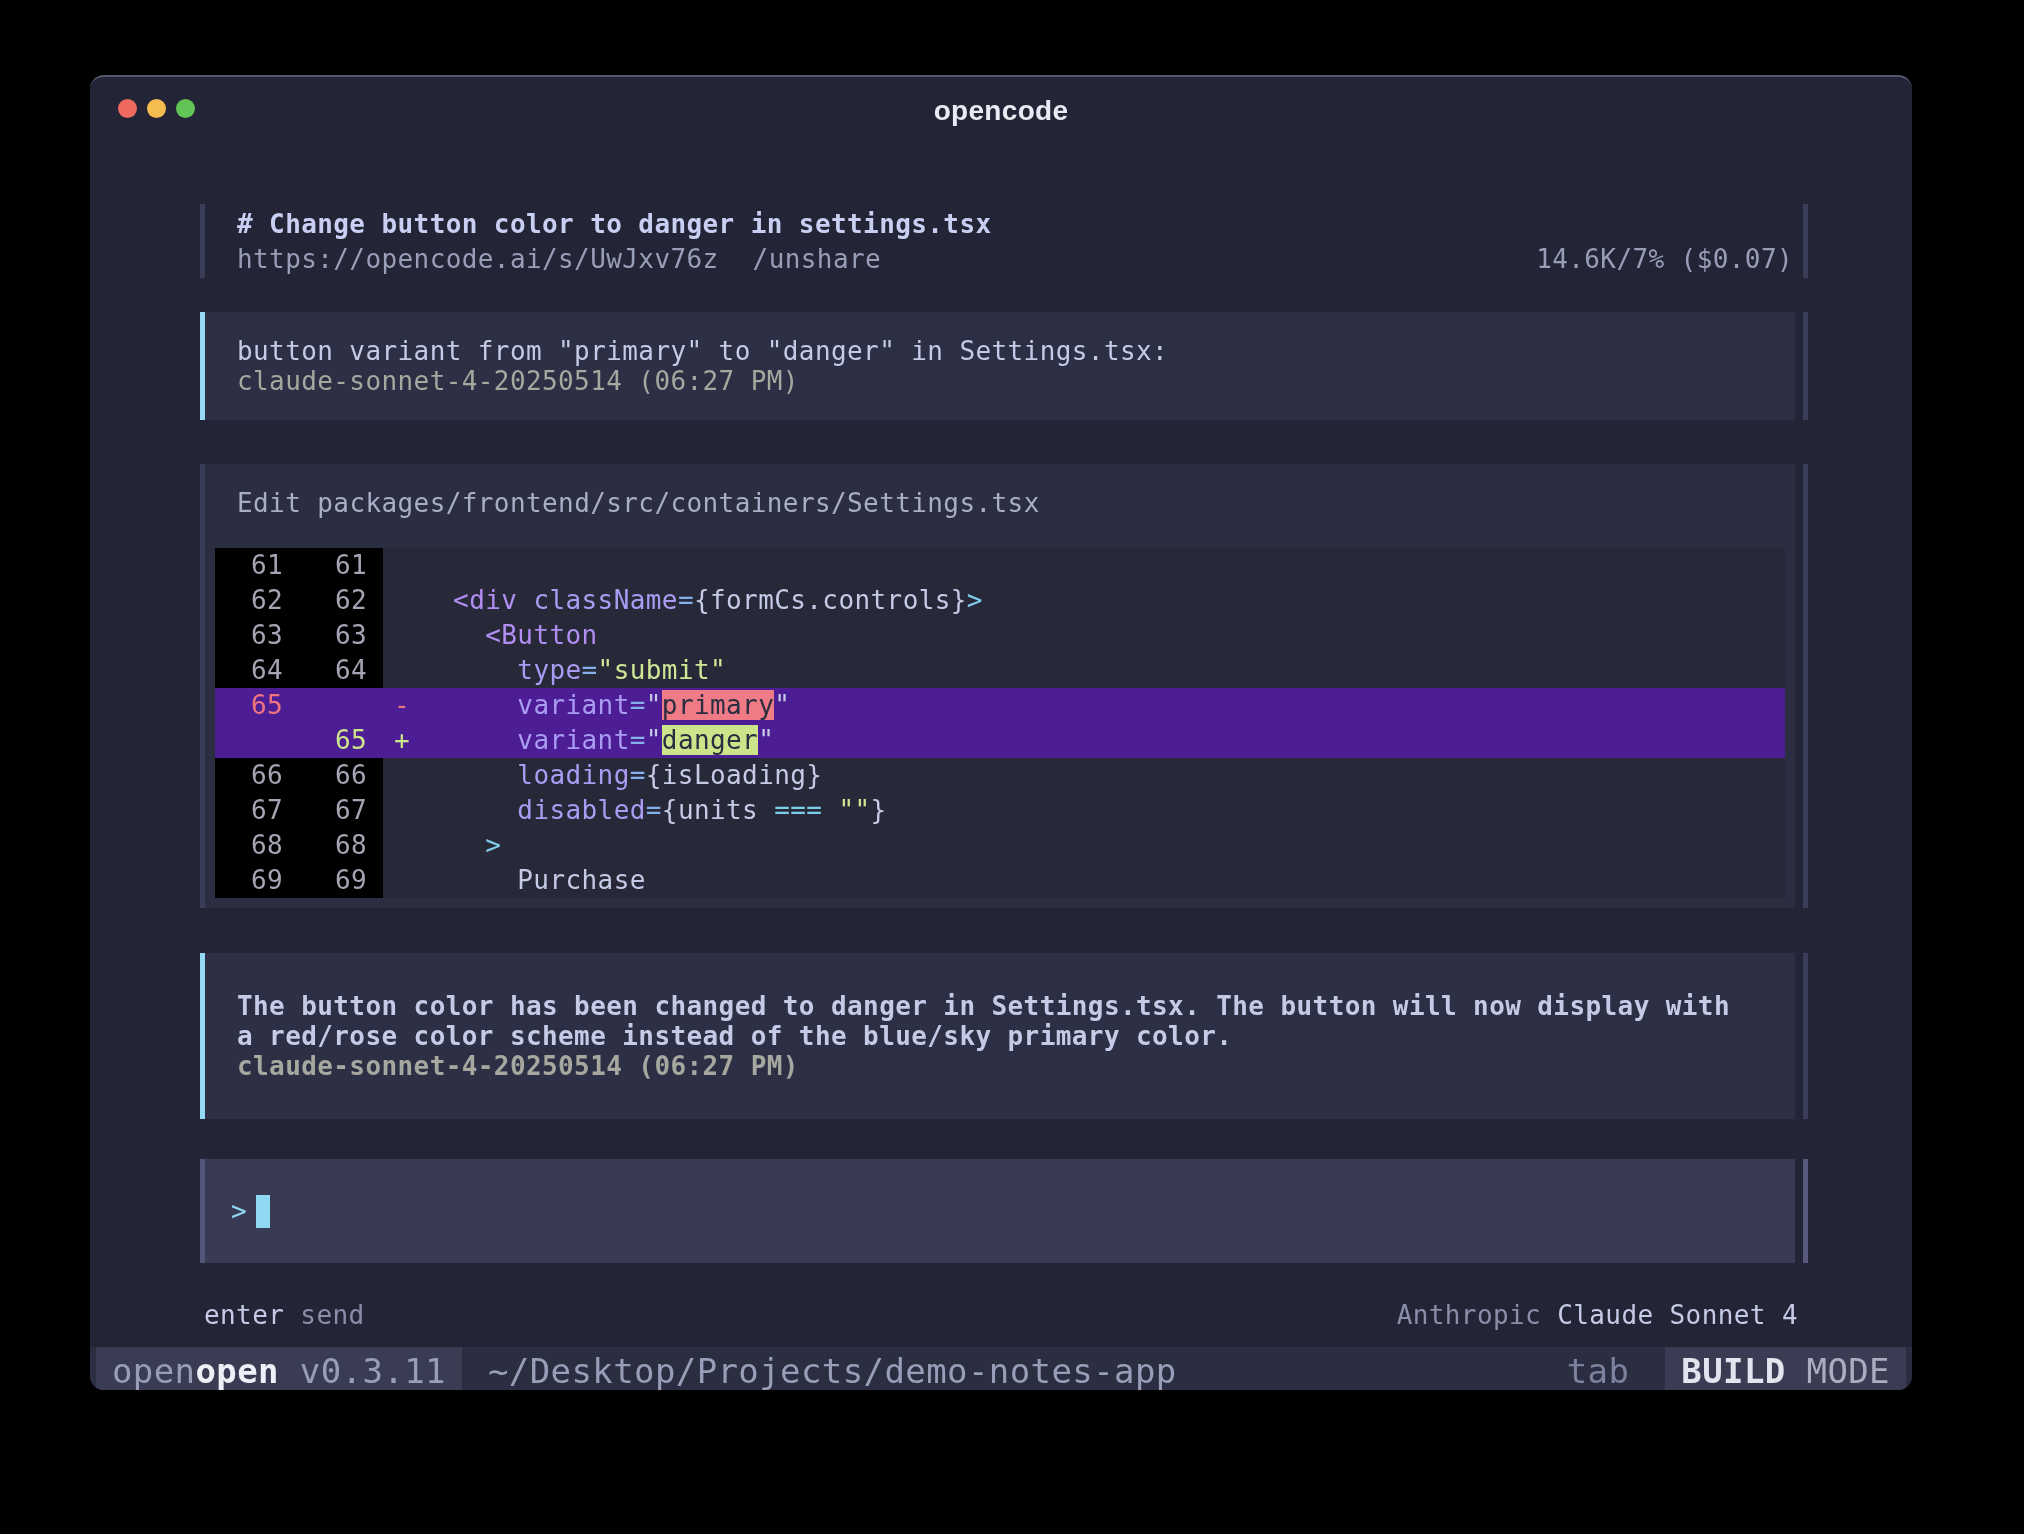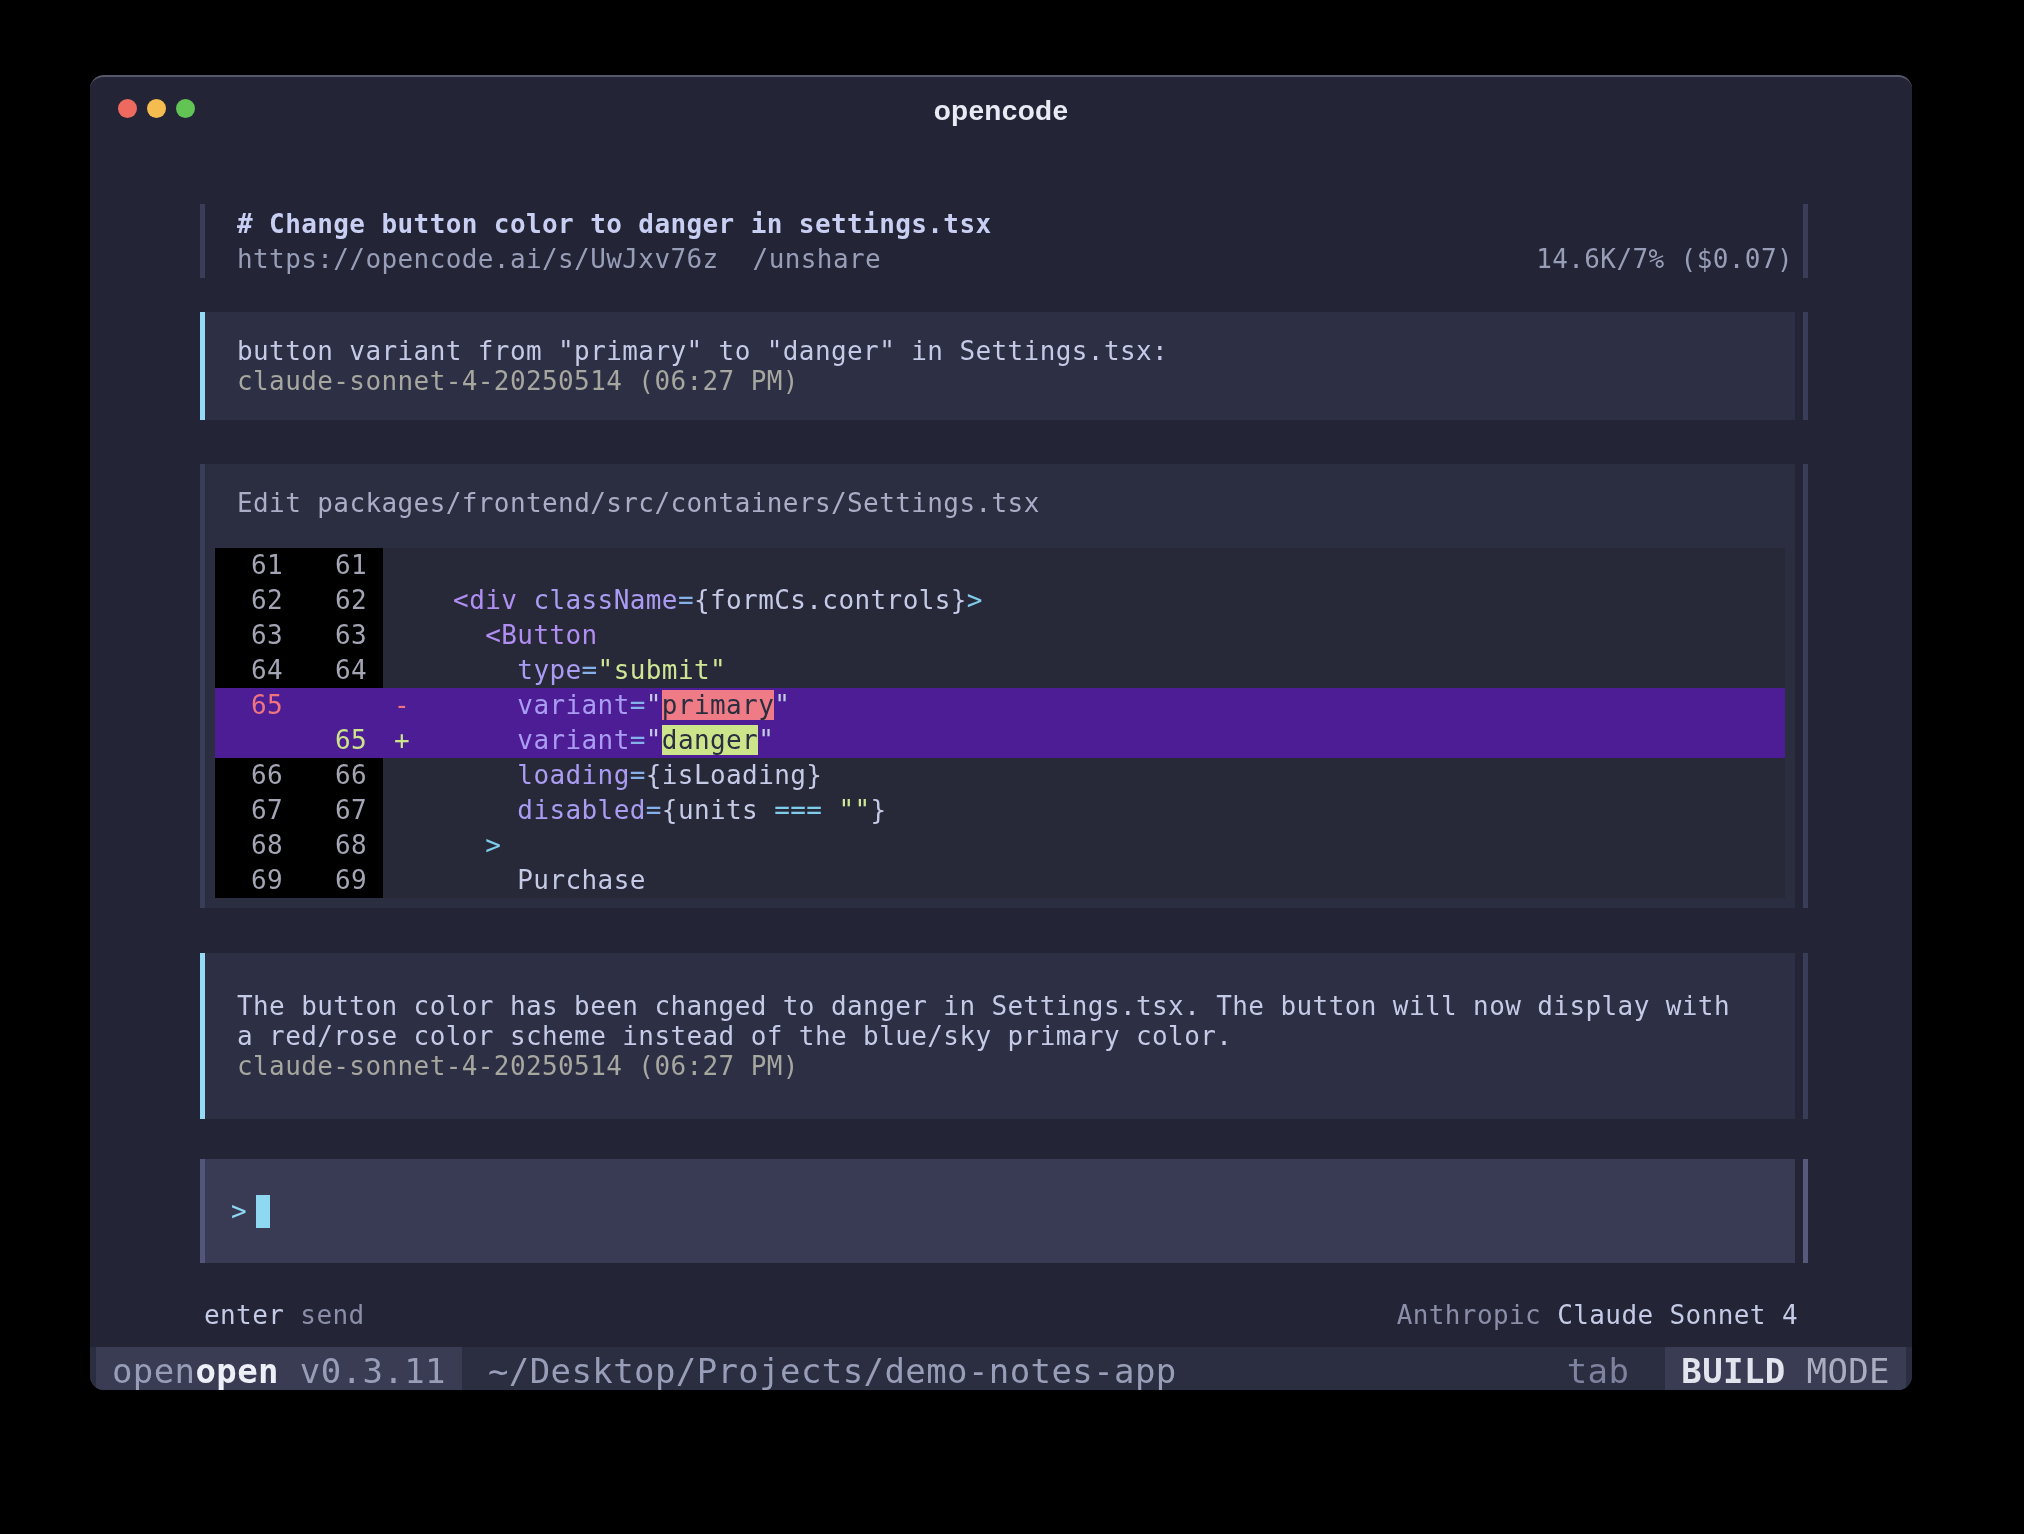--- a/index.html
+++ b/index.html
@@ -41,21 +41,21 @@
   .h-sub { display:flex; color:#999eb8; line-height:34px; white-space:pre; }
   .h-url { }
   .h-unshare { margin-left:34px; }
   .h-spacer { flex:1 1 auto; }
   .h-usage { margin-right:2px; }
 
   
   .msg-block { margin-bottom:44px; }
   .msg-block .bl { background:#96dbf5; }
   .msg-block .bc { background:#2d2f45; padding:24px 24px 24px 32px; }
-  .msg-block.msg2 { margin-bottom:40px; }
+  .msg-block.msg2 { margin-bottom:40px;font-weight:bold; }
   .msg-block.msg2 .bc { padding-top:38px; padding-bottom:38px; }
   .msg-line { line-height:30px; white-space:pre; color:#c5cae6; letter-spacing:0.4px; }
   .msg-meta { line-height:30px; white-space:pre; color:#a6a79f; letter-spacing:0.4px; }
 
   
   .edit-block { margin-bottom:45px; }
   .edit-block .bl { background:#3a3d58; }
   .edit-block .bc { background:#2b2d41; padding:22px 0 10px 0; }
   .edit-title { color:#a9adc6; line-height:34px; padding-left:32px; margin-bottom:28px; white-space:pre; letter-spacing:0.4px; }
   .diff { margin-left:10px; margin-right:10px; }

